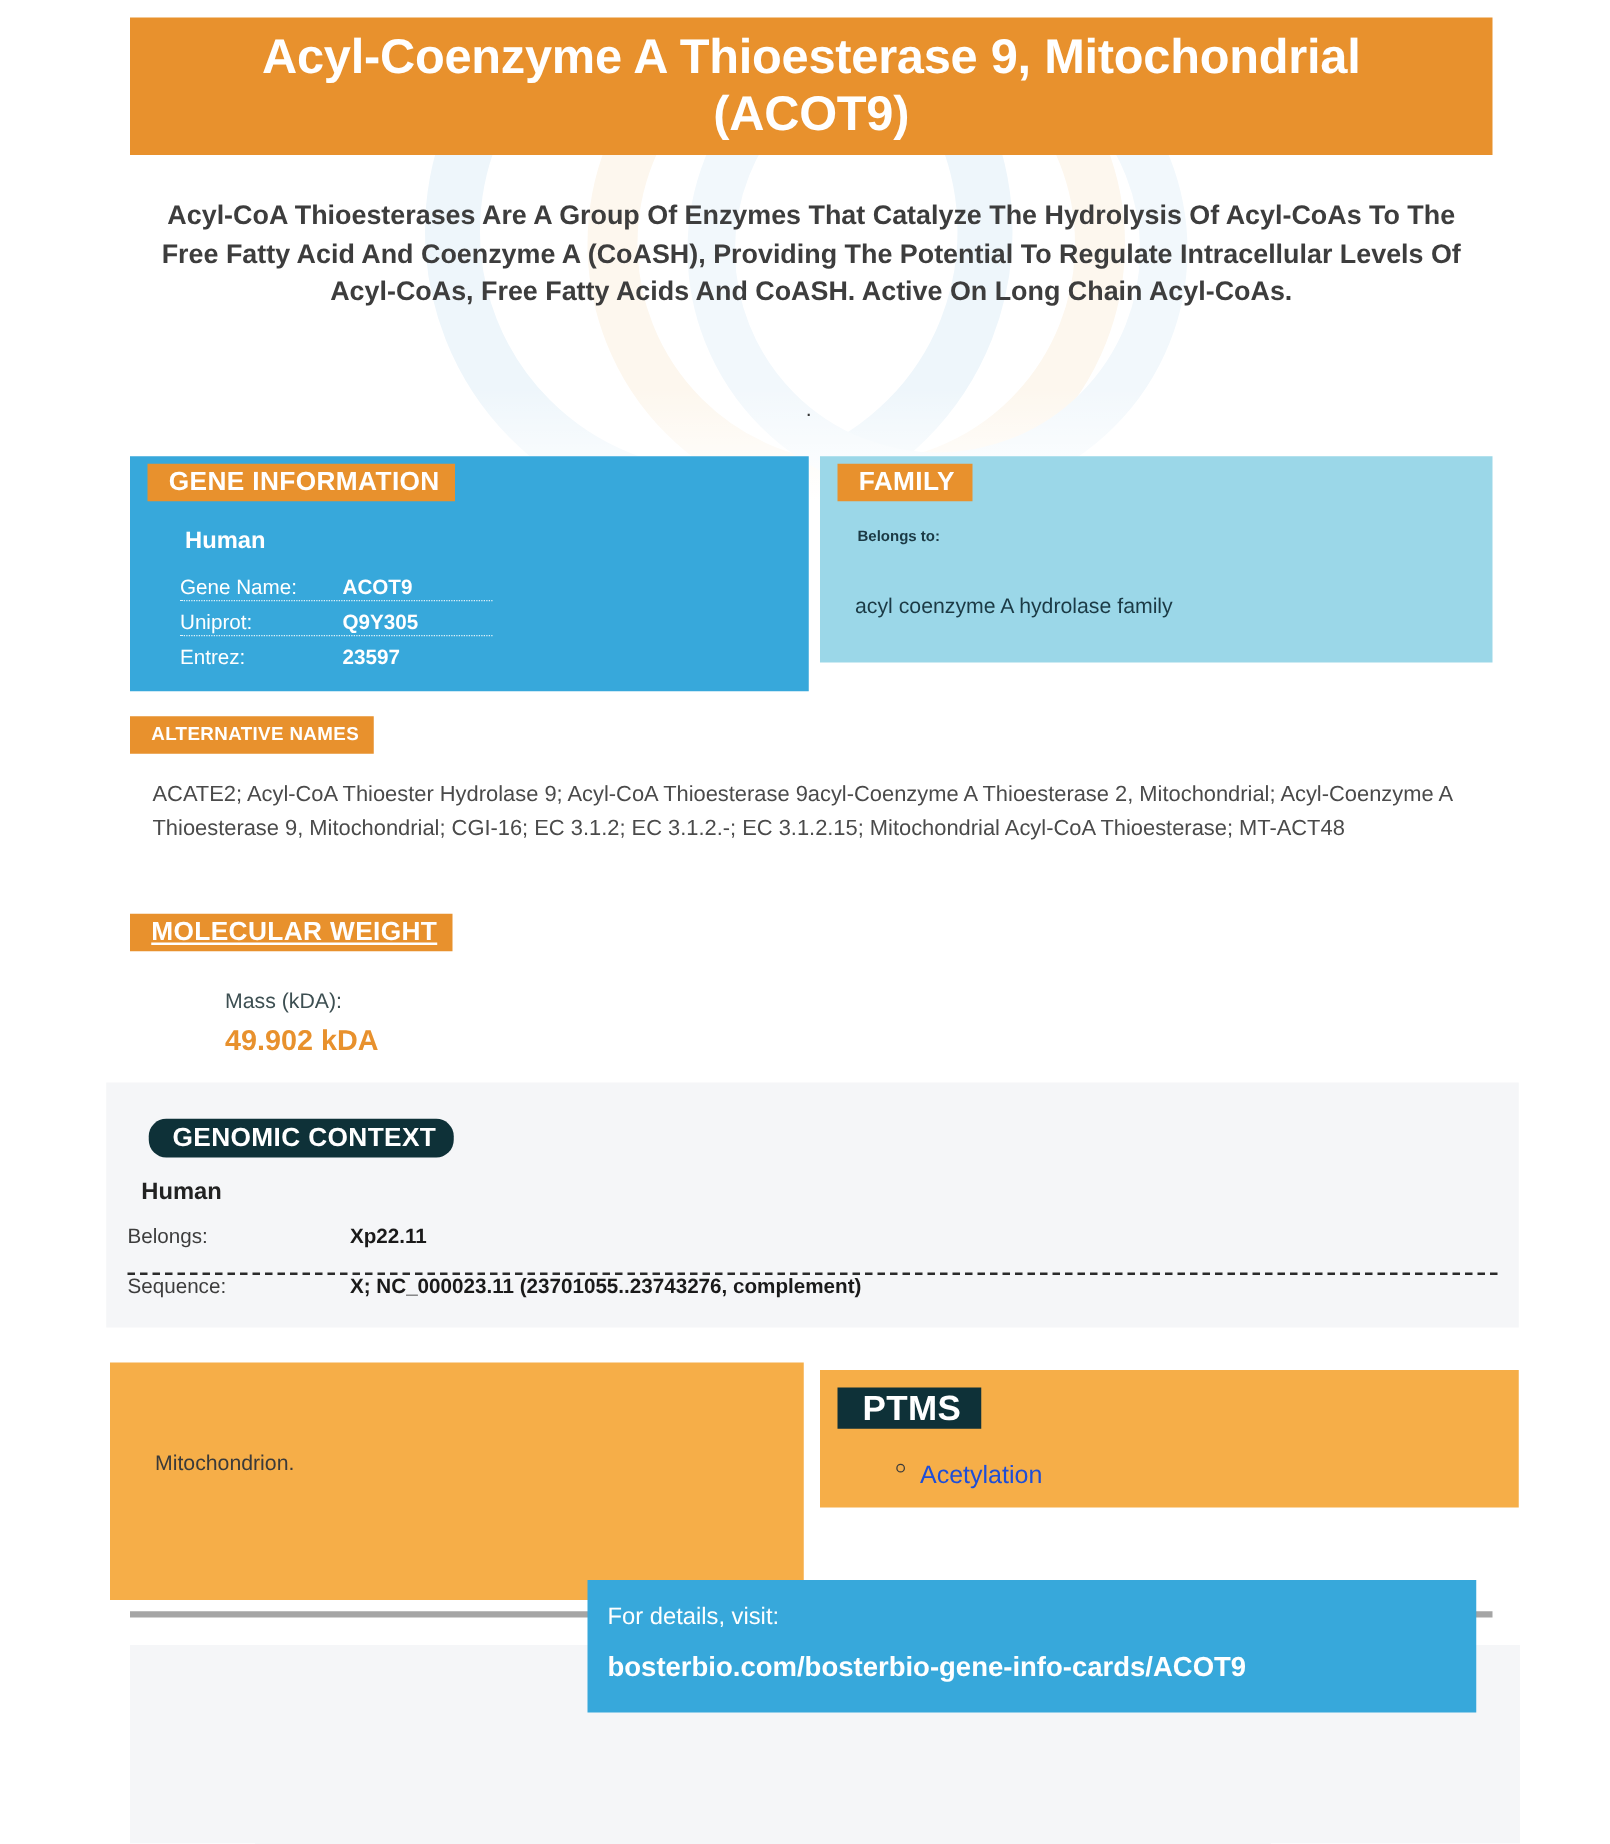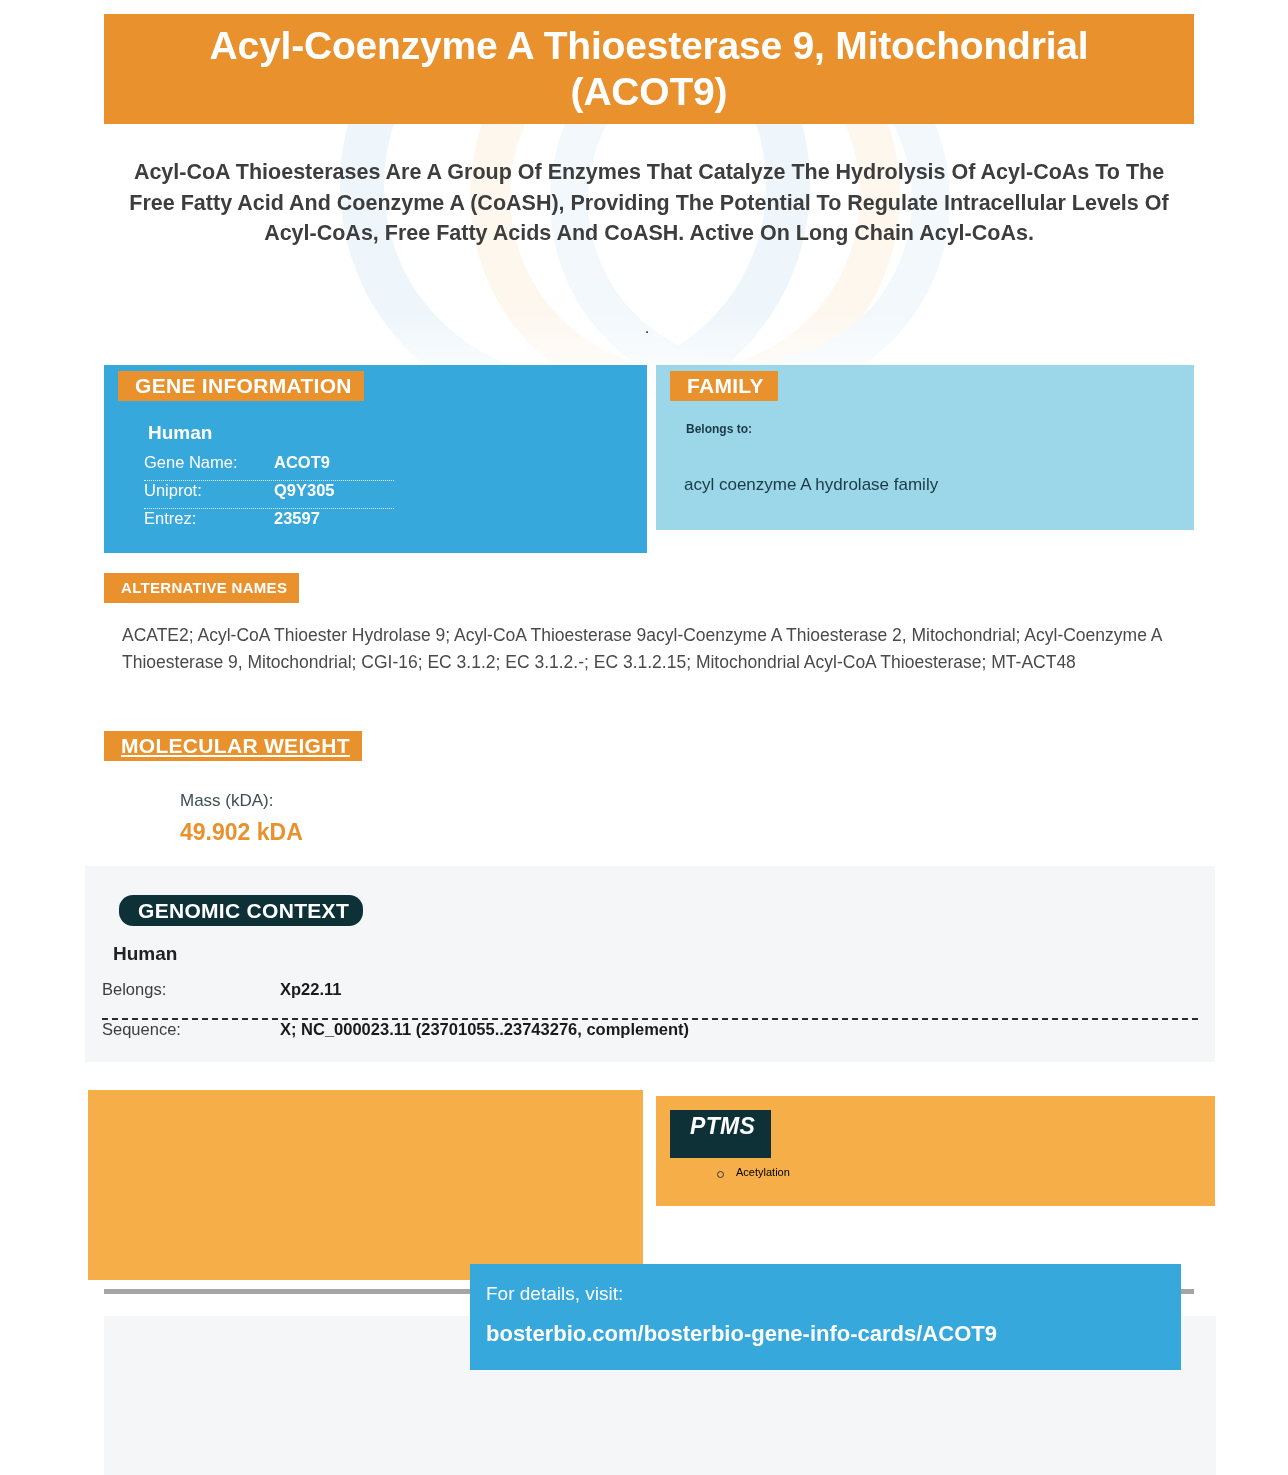--- a/index.html
+++ b/index.html
@@ -143,21 +143,21 @@
     color: #ffffff;
   }
   .gene-rows {
     position: absolute;
     left: 40px;
     top: 88px;
     width: 250px;
   }
   .gene-row {
     display: flex;
-    align-items: flex-start;
+    align-items: flex-end;
     height: 27px;
     border-bottom: 1px dotted rgba(255,255,255,0.85);
     color: #ffffff;
   }
   .gene-row:last-child { border-bottom: none; }
   .gene-row .k {
     width: 130px;
     font-size: 16.5px;
     font-weight: normal;
   }
@@ -338,39 +338,38 @@
     left: 656px;
     top: 1096px;
     width: 559px;
     height: 110px;
     background: #F6AE48;
   }
   .ptms-panel .chip {
     position: absolute;
     left: 14px;
     top: 14px;
-    height: 48px;
+    height: 33px;
     line-height: 33px;
     padding: 0 16px 0 20px;
-    font-size: 23px;
-    letter-spacing: 0.3px;
-    font-style: italic;
+    font-size: 28px;
+    letter-spacing: 0.3px;
   }
   .ptms-list {
     position: absolute;
     left: 58px;
     top: 68px;
     margin: 0;
     padding: 0 0 0 22px;
     list-style: none;
   }
   .ptms-list li {
     position: relative;
-    font-size: 11px;
-    color: #000000;
+    font-size: 20px;
+    color: #1d4ed8;
     line-height: 1.6;
   }
   .ptms-list li .bullet {
     position: absolute;
     left: -19px;
     top: 7px;
     width: 7px;
     height: 7px;
     border: 1.5px solid #3a3a3a;
     border-radius: 50%;
@@ -479,20 +478,21 @@
           <span class="v">Xp22.11</span>
         </div>
         <div class="genomic-row">
           <span class="k">Sequence:</span>
           <span class="v">X; NC_000023.11 (23701055..23743276, complement)</span>
         </div>
       </div>
     </div>
 
     <div class="subcell-panel">
+      <div class="subcell-body">Mitochondrion.</div>
     </div>
 
     <div class="ptms-panel">
       <span class="chip teal">PTMS</span>
       <ul class="ptms-list">
         <li>
           <span class="bullet"></span>
           <span>Acetylation</span>
         </li>
       </ul>

